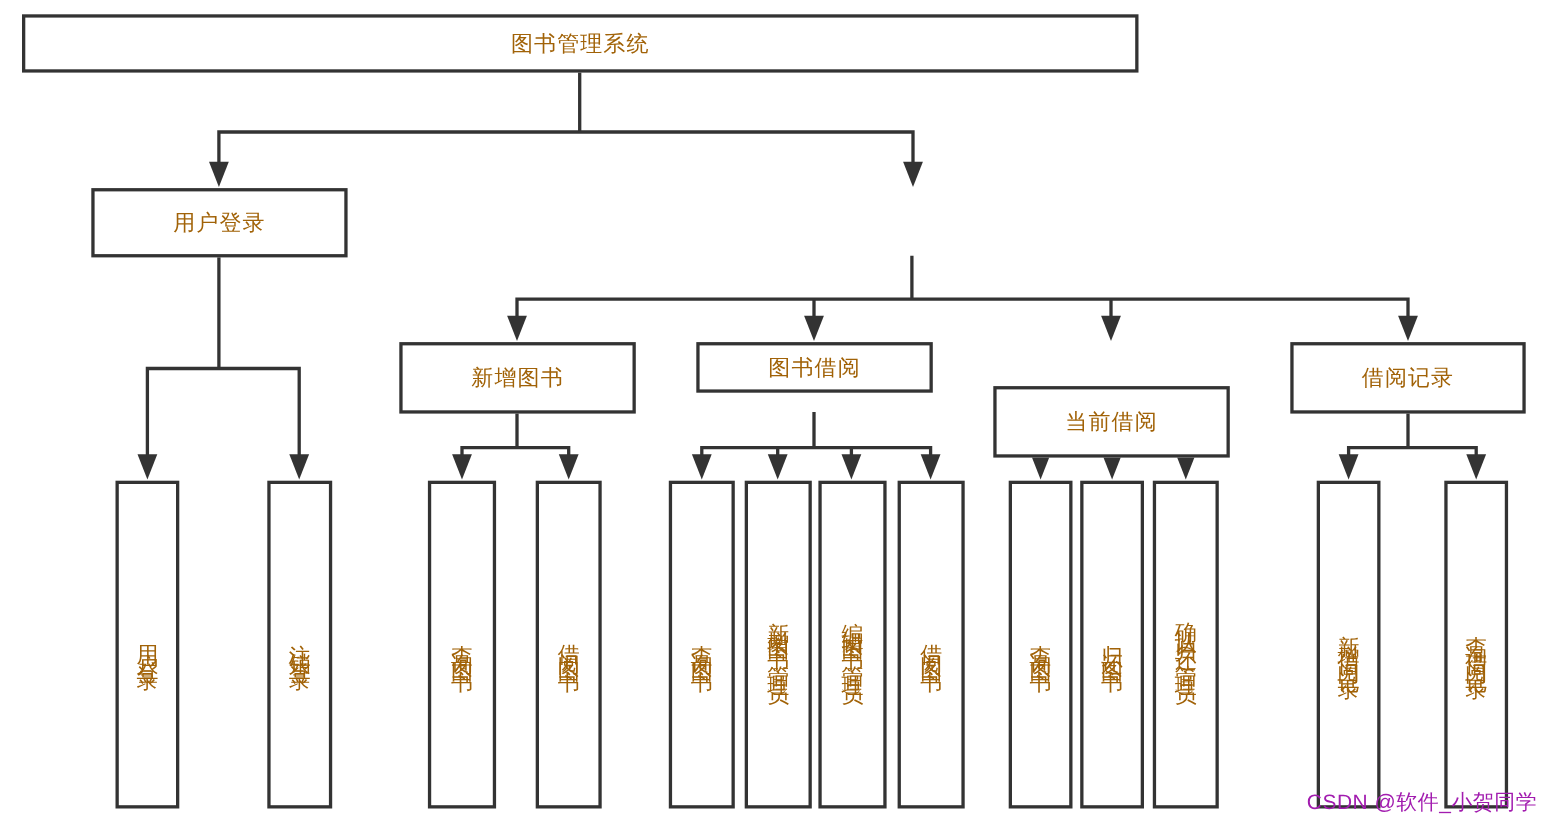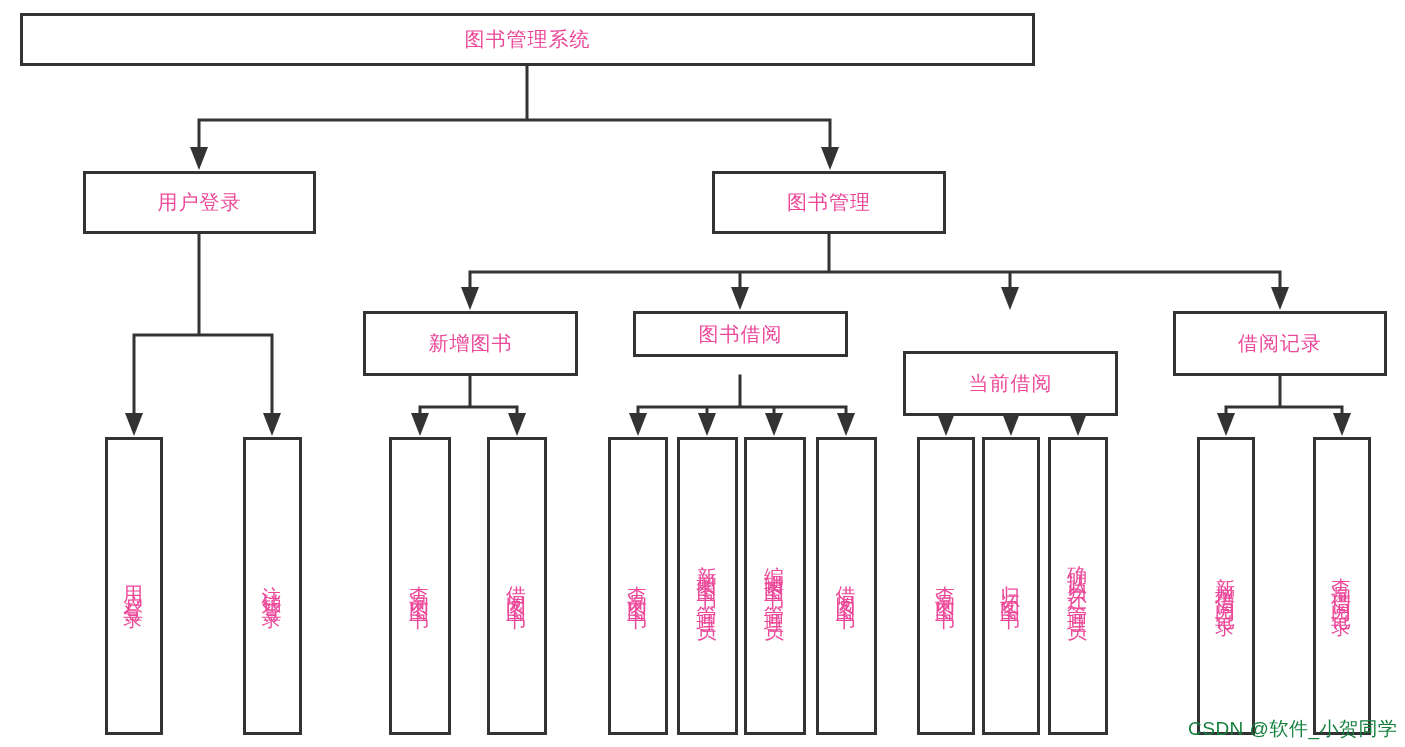--- a/index.html
+++ b/index.html
@@ -20,21 +20,21 @@
     left: 0;
     top: 0;
     width: 1405px;
     height: 747px;
   }
   .node {
     position: absolute;
     box-sizing: border-box;
     border: 3px solid #333333;
     background: #ffffff;
-    color: #ec4899;
+    color: #a16207;
     display: flex;
     align-items: center;
     justify-content: center;
     font-size: 20px;
     letter-spacing: 1px;
     text-align: left;
     white-space: nowrap;
   }
   .vnode {
     writing-mode: vertical-rl;
@@ -64,21 +64,21 @@
   .n-s9  { left: 917px;  width: 58px; }
   .n-s10 { left: 982px;  width: 58px; }
   .n-s11 { left: 1048px; width: 60px; }
   .n-s12 { left: 1197px; width: 58px; }
   .n-s13 { left: 1313px; width: 58px; }
   .watermark {
     position: absolute;
     left: 1188px;
     top: 716px;
     font-size: 19px;
-    color: #15803d;
+    color: #a21caf;
     letter-spacing: 0.5px;
     white-space: nowrap;
   }
 </style>
 </head>
 <body>
 
 <div class="canvas">
 
   <svg class="connectors" viewBox="0 0 1405 747" xmlns="http://www.w3.org/2000/svg">
@@ -134,21 +134,20 @@
       <polygon points="1002,413 1020,413 1011,436"></polygon>
       <polygon points="1069,413 1087,413 1078,436"></polygon>
       <polygon points="1217,413 1235,413 1226,436"></polygon>
       <polygon points="1333,413 1351,413 1342,436"></polygon>
     </g>
   </svg>
 
   <div class="node n-root">图书管理系统</div>
 
   <div class="node n-l2a">用户登录</div>
-  <div class="node n-l2b">图书管理</div>
 
   <div class="node n-g1">新增图书</div>
   <div class="node n-g2">图书借阅</div>
   <div class="node n-g3">当前借阅</div>
   <div class="node n-g4">借阅记录</div>
 
   <div class="node vnode leaf n-s1">用户登录</div>
   <div class="node vnode leaf n-s2">注销登录</div>
   <div class="node vnode leaf n-s3">查询图书</div>
   <div class="node vnode leaf n-s4">借阅图书</div>

